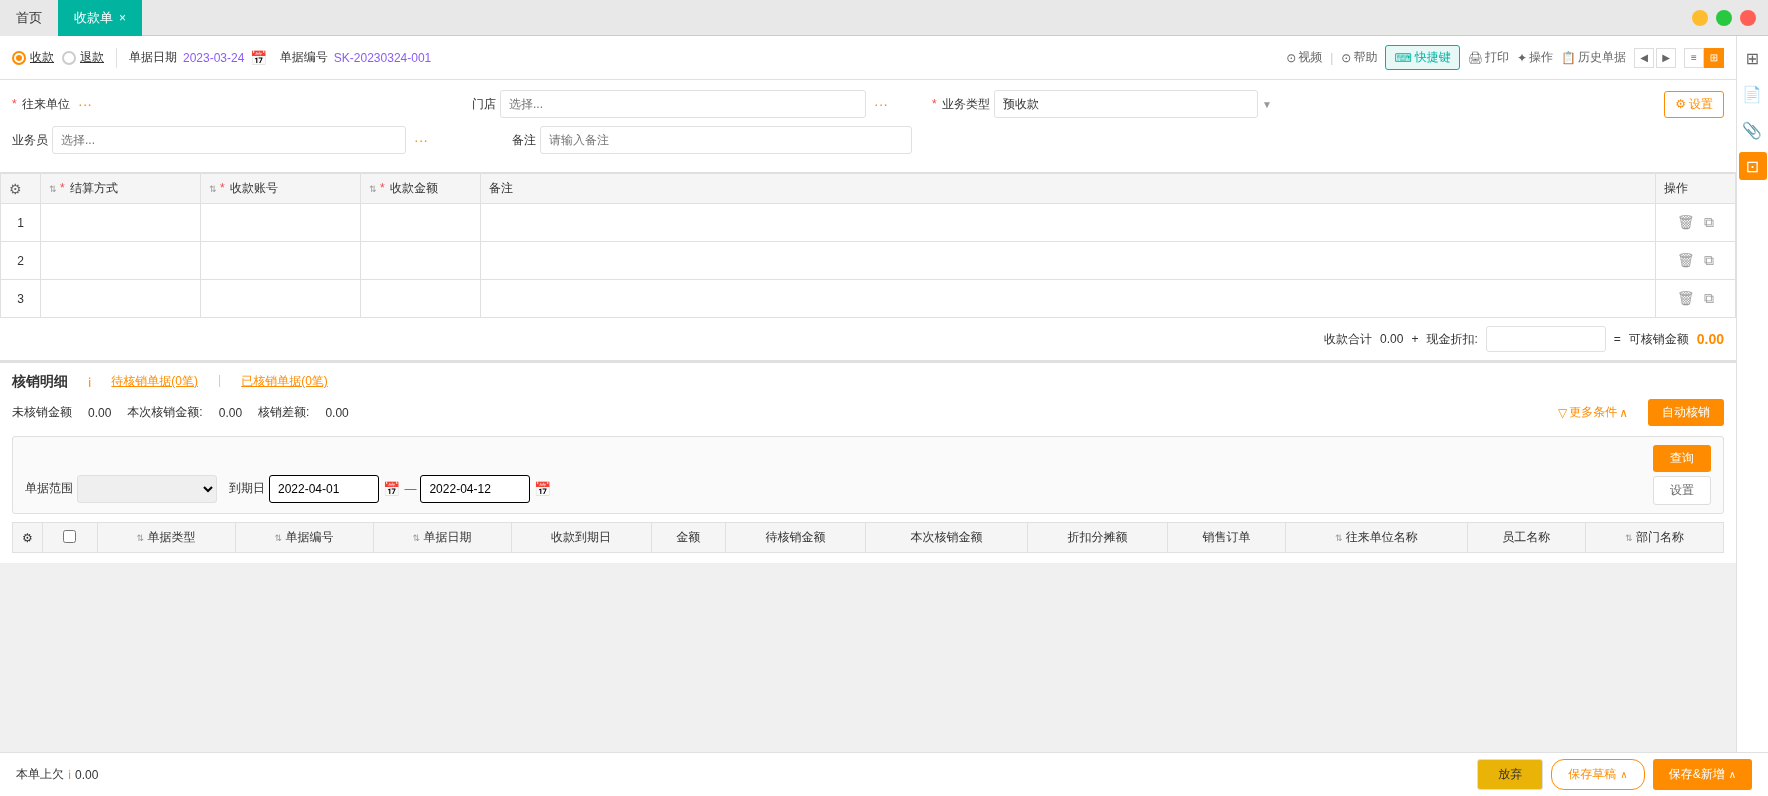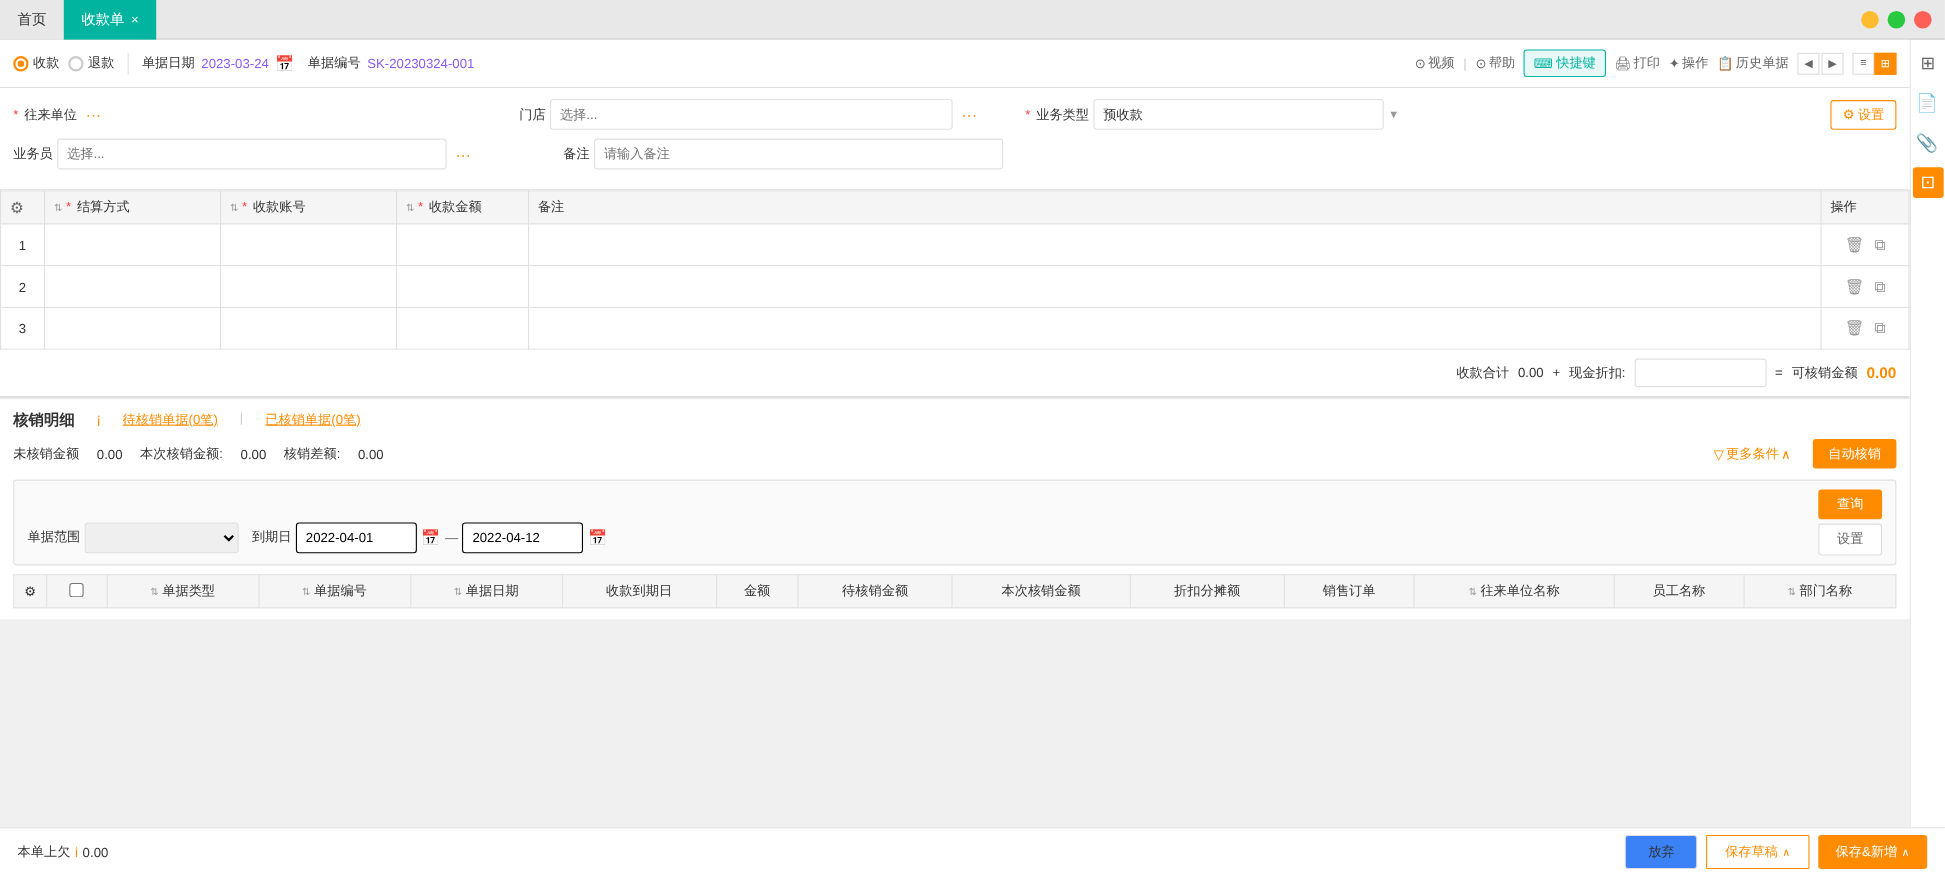--- a/index.html
+++ b/index.html
@@ -28,21 +28,21 @@
     .win-btn.close { background: #ff5f57; }
     .win-btn.min { background: #febc2e; }
     .win-btn.max { background: #28c840; }
 
     
     .toolbar {
       background: #fff; height: 44px; display: flex; align-items: center;
       padding: 0 12px; border-bottom: 1px solid #e0e0e0; gap: 12px;
     }
     .radio-group { display: flex; align-items: center; gap: 8px; }
-    .radio-item { display: flex; align-items: center; gap: 4px; cursor: pointer; }
+    .radio-item { display: flex; align-items: center; gap: 4px; cursor: pointer; text-decoration: underline; }
     .radio-circle {
       width: 14px; height: 14px; border-radius: 50%; border: 2px solid #ccc;
       display: flex; align-items: center; justify-content: center;
     }
     .radio-circle.checked { border-color: #ff8c00; }
     .radio-dot { width: 6px; height: 6px; border-radius: 50%; background: #ff8c00; }
     .toolbar-divider { width: 1px; height: 20px; background: #e0e0e0; }
     .toolbar-field { display: flex; align-items: center; gap: 6px; }
     .toolbar-label { color: #333; font-size: 12px; white-space: nowrap; }
     .toolbar-value { color: #8b5cf6; font-size: 12px; }
@@ -164,26 +164,26 @@
 
     
     .footer {
       position: fixed; bottom: 0; left: 0; right: 0;
       background: #fff; border-top: 1px solid #e0e0e0;
       height: 44px; display: flex; align-items: center; padding: 0 16px;
     }
     .footer-info { font-size: 12px; color: #333; display: flex; align-items: center; gap: 4px; }
     .footer-btns { margin-left: auto; display: flex; gap: 8px; }
     .btn-abandon {
-      background: #3b82f6; border: 1px solid #ddd; color: #333; padding: 6px 20px;
+      background: #eab308; border: 1px solid #ddd; color: #333; padding: 6px 20px;
       border-radius: 3px; font-size: 12px; cursor: pointer;
     }
     .btn-save-draft {
       background: #fff; border: 1px solid #ff8c00; color: #ff8c00; padding: 6px 16px;
-      border-radius: 1px; font-size: 12px; cursor: pointer; display: flex; align-items: center; gap: 4px;
+      border-radius: 13px; font-size: 12px; cursor: pointer; display: flex; align-items: center; gap: 4px;
     }
     .btn-save-new {
       background: #ff8c00; border: none; color: #fff; padding: 6px 16px;
       border-radius: 3px; font-size: 12px; cursor: pointer; display: flex; align-items: center; gap: 4px;
     }
     .btn-arrow { font-size: 10px; }
 
     
     .right-sidebar {
       position: fixed; right: 0; top: 36px; bottom: 44px;

